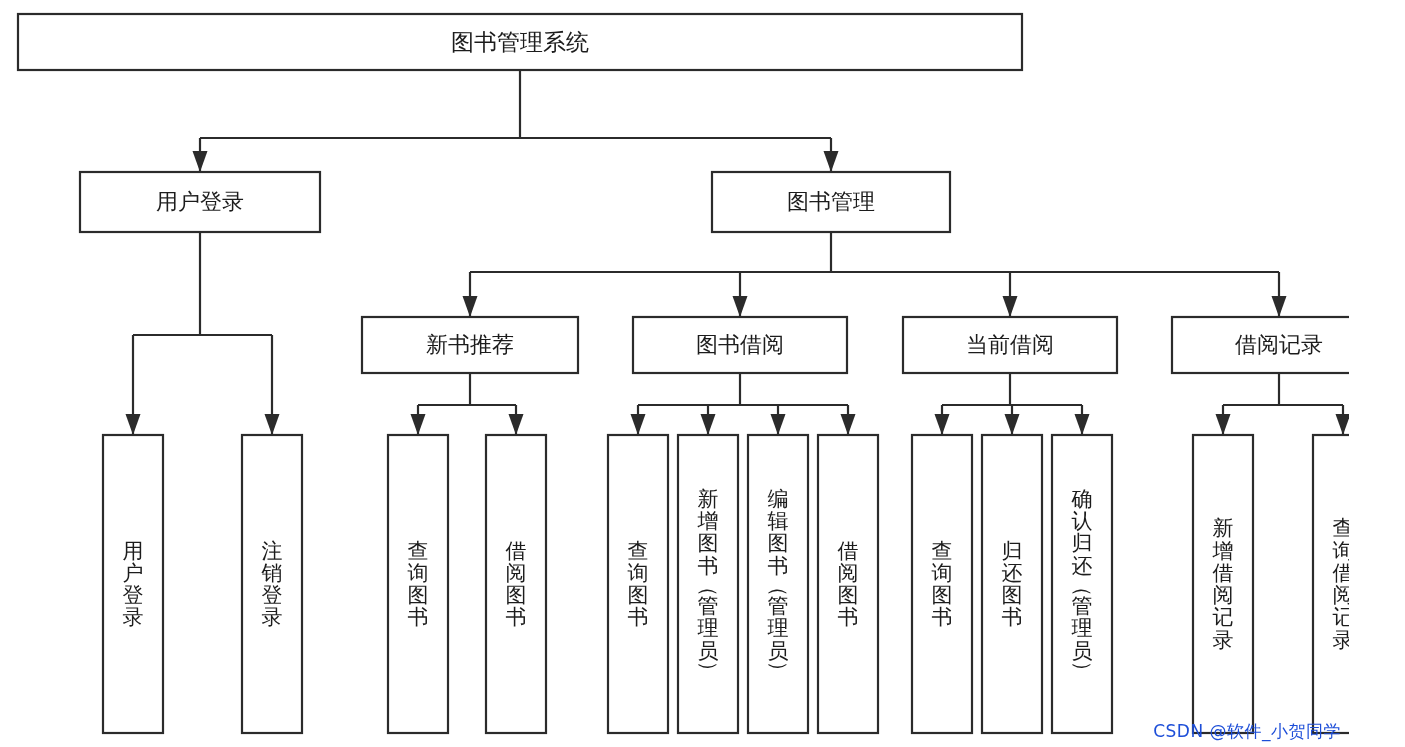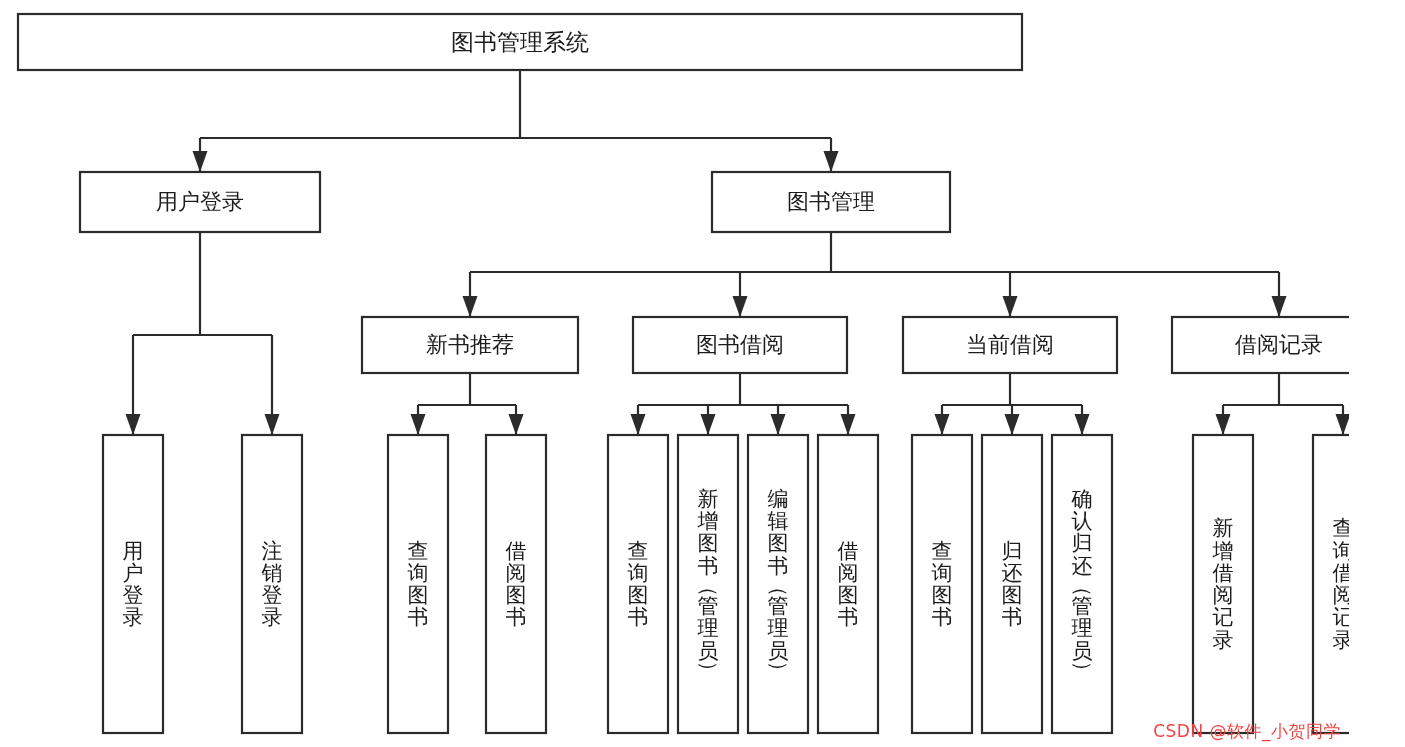--- a/index.html
+++ b/index.html
@@ -71,21 +71,21 @@
   }
   .vlabel span {
     display: block;
   }
   .watermark {
     position: absolute;
     right: 8px;
     bottom: 4px;
     font-family: "DejaVu Sans", "Liberation Sans", sans-serif;
     font-size: 17px;
-    color: #ef4444;
+    color: #1d4ed8;
     letter-spacing: 0.5px;
     user-select: none;
   }
 </style>
 </head>
 <body>
 
 <div id="diagram-root">
 
   <svg id="flow-svg" viewBox="0 0 1405 747" xmlns="http://www.w3.org/2000/svg">

